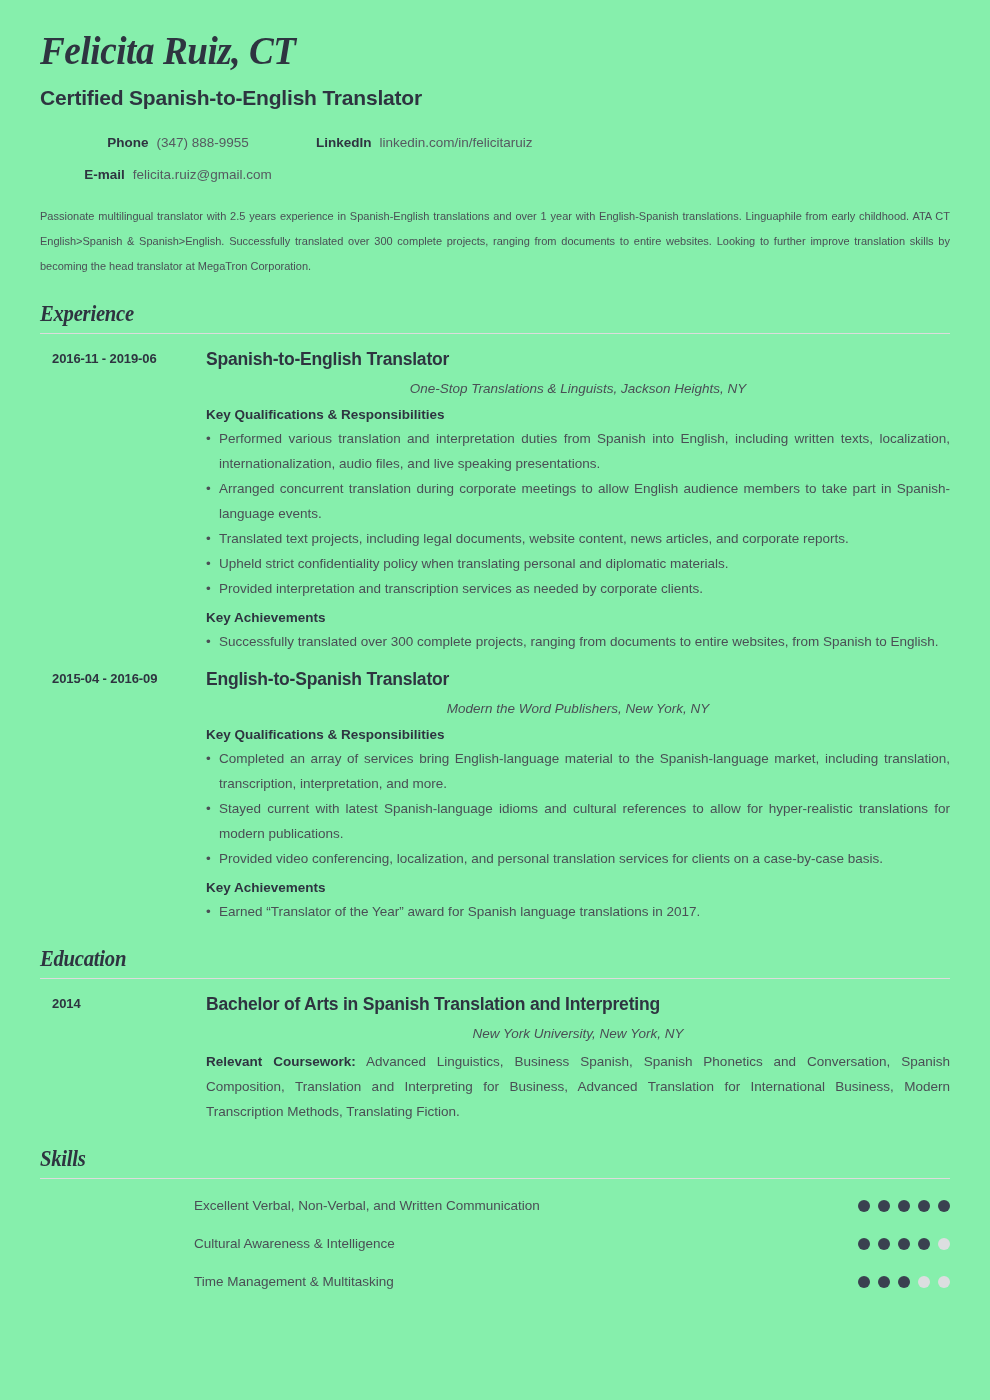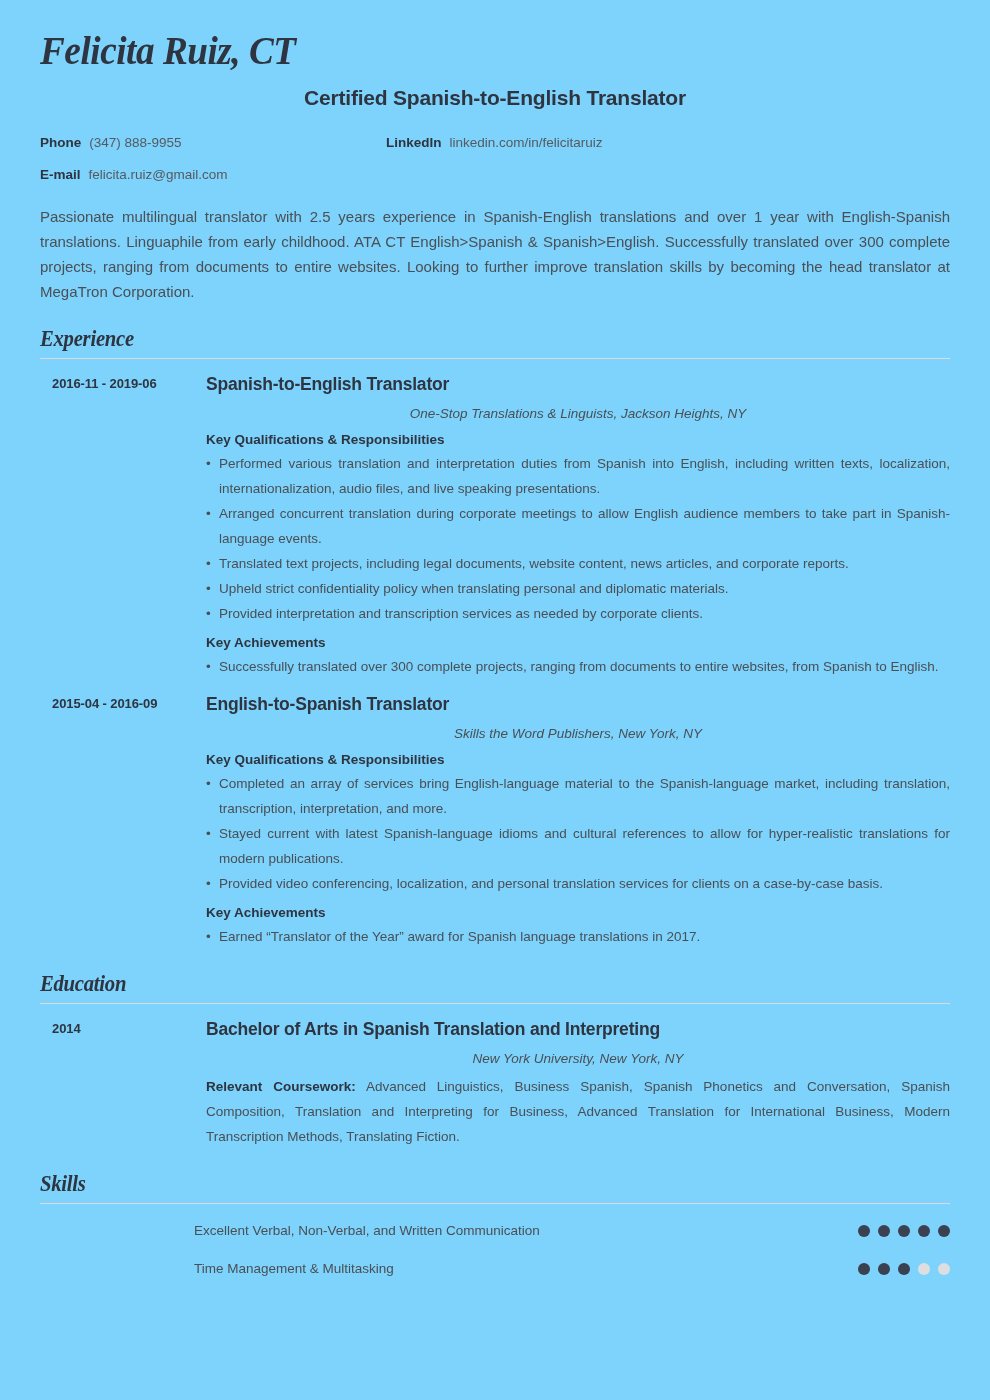--- a/index.html
+++ b/index.html
@@ -11,21 +11,21 @@
     width: 990px;
     height: 1400px;
     font-family: "Liberation Sans", sans-serif;
     color: #454545;
     -webkit-font-smoothing: antialiased;
   }
   .page {
     position: relative;
     width: 990px;
     height: 1400px;
-    background: #7dd3fc;
+    background: #86efac;
     box-sizing: border-box;
     padding: 0 40px;
     overflow: hidden;
   }
 
   
   .header {
     padding-top: 28px;
   }
   .name {
@@ -39,51 +39,50 @@
     margin: 0;
     transform: scaleX(0.93);
     transform-origin: left center;
   }
   .job-title {
     font-size: 21px;
     font-weight: bold;
     color: #2e3440;
     margin: 12px 0 0 0;
     letter-spacing: -0.2px;
-    text-align: center;
   }
 
   .contact {
     margin-top: 24px;
     font-size: 13.5px;
     line-height: 18px;
   }
   .contact-row {
     display: flex;
     margin-bottom: 14px;
   }
   .contact-cell {
     display: flex;
     align-items: baseline;
   }
-  .contact-cell.left { width: 346px; }
+  .contact-cell.left { width: 276px; justify-content: center; }
   .contact-label {
     font-weight: bold;
     color: #2e3440;
     margin-right: 8px;
     white-space: nowrap;
   }
   .contact-value {
     color: #555a60;
   }
 
   
   .summary {
     margin-top: 20px;
-    font-size: 15px;
+    font-size: 11px;
     line-height: 25px;
     text-align: justify;
     color: #4a4f55;
   }
 
   
   .section {
     margin-top: 22px;
   }
   .section-heading {
@@ -270,21 +269,21 @@
         <ul class="bullets">
           <li>Successfully translated over 300 complete projects, ranging from documents to entire websites, from Spanish to English.</li>
         </ul>
       </div>
     </div>
 
     <div class="entry">
       <div class="entry-date">2015-04 - 2016-09</div>
       <div class="entry-body">
         <div class="entry-title">English-to-Spanish Translator</div>
-        <div class="entry-sub">Skills the Word Publishers, New York, NY</div>
+        <div class="entry-sub">Modern the Word Publishers, New York, NY</div>
         <div class="entry-subhead">Key Qualifications &amp; Responsibilities</div>
         <ul class="bullets">
           <li>Completed an array of services bring English-language material to the Spanish-language market, including translation, transcription, interpretation, and more.</li>
           <li>Stayed current with latest Spanish-language idioms and cultural references to allow for hyper-realistic translations for modern publications.</li>
           <li>Provided video conferencing, localization, and personal translation services for clients on a case-by-case basis.</li>
         </ul>
         <div class="entry-subhead">Key Achievements</div>
         <ul class="bullets">
           <li>Earned “Translator of the Year” award for Spanish language translations in 2017.</li>
         </ul>
@@ -317,20 +316,31 @@
         <div class="skill-dots">
             <span class="dot filled"></span>
             <span class="dot filled"></span>
             <span class="dot filled"></span>
             <span class="dot filled"></span>
             <span class="dot filled"></span>
           </div>
       </div>
       <div class="skill-row">
         <div class="skill-spacer"></div>
+        <div class="skill-name">Cultural Awareness &amp; Intelligence</div>
+        <div class="skill-dots">
+            <span class="dot filled"></span>
+            <span class="dot filled"></span>
+            <span class="dot filled"></span>
+            <span class="dot filled"></span>
+            <span class="dot"></span>
+          </div>
+      </div>
+      <div class="skill-row">
+        <div class="skill-spacer"></div>
         <div class="skill-name">Time Management &amp; Multitasking</div>
         <div class="skill-dots">
             <span class="dot filled"></span>
             <span class="dot filled"></span>
             <span class="dot filled"></span>
             <span class="dot"></span>
             <span class="dot"></span>
           </div>
       </div>
     </div>

